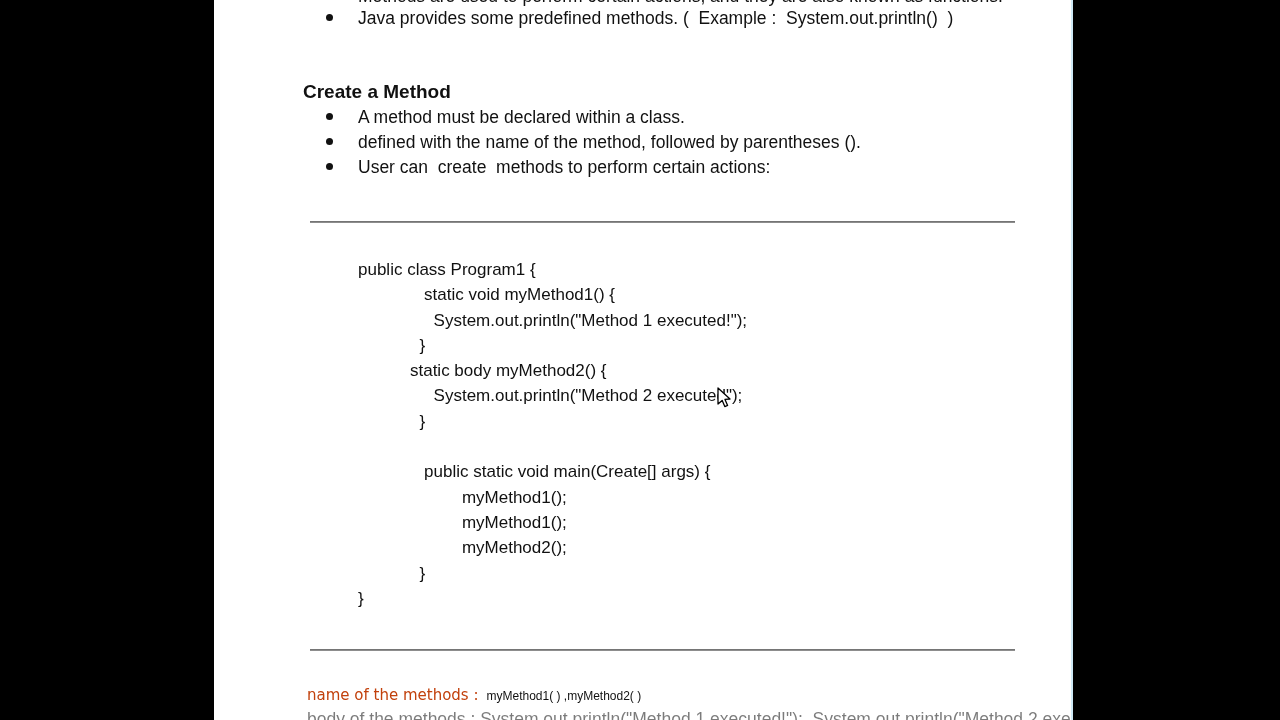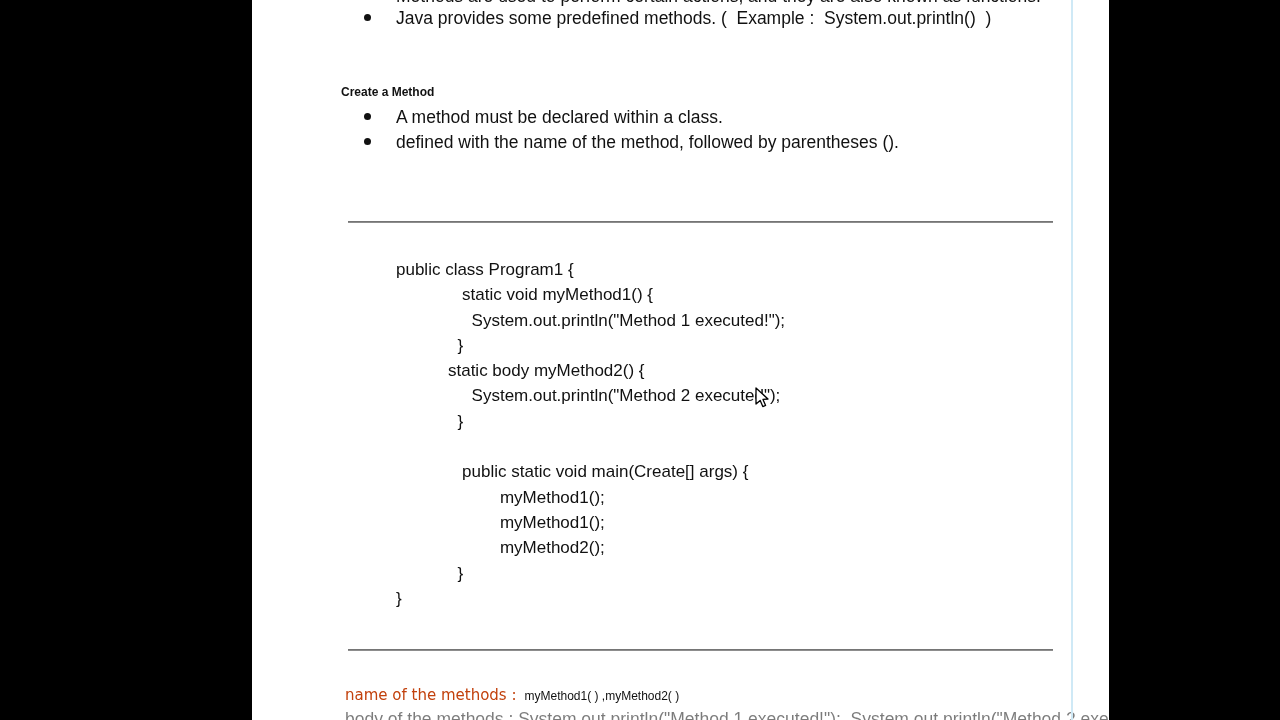--- a/index.html
+++ b/index.html
@@ -14,21 +14,20 @@
   .letterbox { position: absolute; top: 0; height: 720px; background: #000; }
   .letterbox.left  { left: 0; width: 214px; }
   .letterbox.right { left: 1073px; width: 207px; }
 
   .page {
     position: absolute; left: 214px; top: 0;
     width: 857px; height: 720px;
     background: #ffffff;
     overflow: hidden;
     color: #111111;
-    margin-left: 38px;
   }
   .page-edge {
     position: absolute; left: 1071px; top: 0;
     width: 2px; height: 720px;
     background: #cfe9f6;
   }
 
   .partial-top {
     position: absolute; left: 144px; top: -16px;
     font-size: 17.5px; line-height: 25px;
@@ -47,21 +46,21 @@
     background: #111; margin: 8px 0 0 2px;
   }
   .btext {
     margin-left: 25px;
     font-size: 17.5px; line-height: 25px;
     white-space: pre-wrap;
   }
 
   .heading {
     position: absolute; left: 89px; top: 80px;
-    font-size: 12px; font-weight: bold; line-height: 24px;
+    font-size: 19px; font-weight: bold; line-height: 24px;
     white-space: pre;
   }
 
   .divider {
     position: absolute; left: 96px; width: 705px; height: 2px;
     background: #8d8d8d; border-top: 1px solid #757575;
     box-sizing: border-box;
   }
   .divider.top { top: 221px; }
   .divider.bottom { top: 649px; }
@@ -104,20 +103,24 @@
     <div class="heading">Create a Method</div>
 
     <div class="brow" style="top:105px">
       <span class="dot"></span>
       <span class="btext">A method must be declared within a class.</span>
     </div>
     <div class="brow" style="top:130px">
       <span class="dot"></span>
       <span class="btext">defined with the name of the method, followed by parentheses ().</span>
     </div>
+    <div class="brow" style="top:155px">
+      <span class="dot"></span>
+      <span class="btext">User can  create  methods to perform certain actions:</span>
+    </div>
 
     <div class="divider top"></div>
 
     <div class="code">
       <div class="code-line">public class Program1 {</div>
       <div class="code-line">              static void myMethod1() {</div>
       <div class="code-line">                System.out.println("Method 1 executed!");</div>
       <div class="code-line">             }</div>
       <div class="code-line">           static body myMethod2() {</div>
       <div class="code-line">                System.out.println("Method 2 executed");</div>

